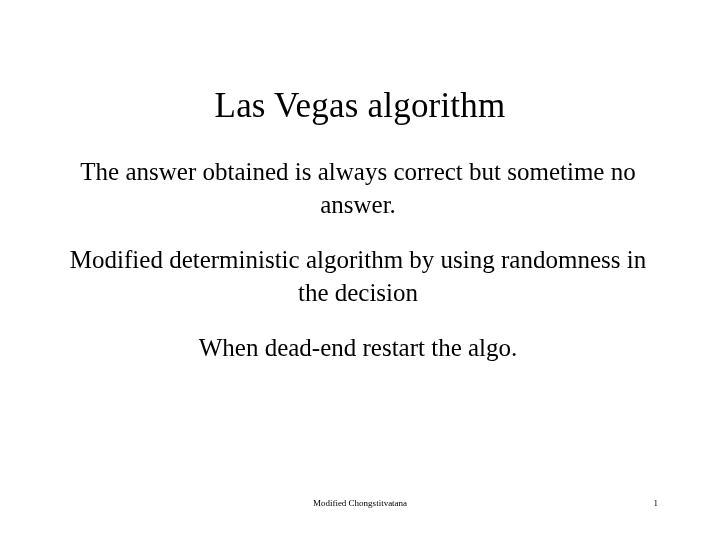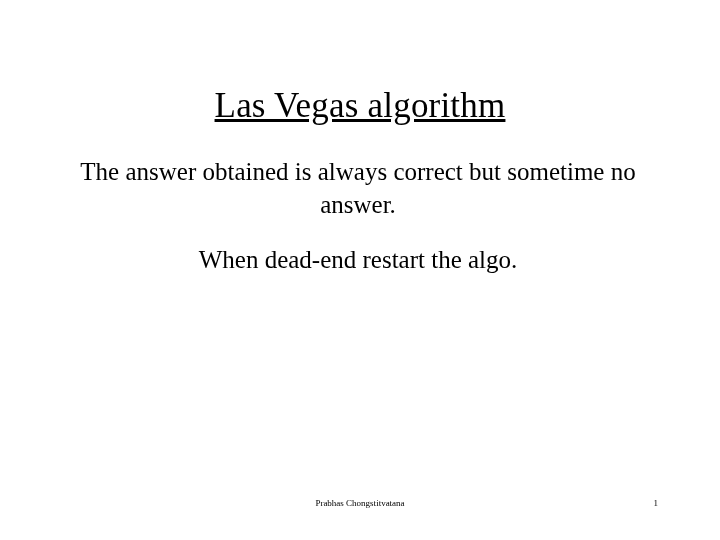--- a/index.html
+++ b/index.html
@@ -24,21 +24,20 @@
     position: absolute;
     top: 62px;
     left: 0;
     width: 720px;
     text-align: center;
     font-size: 35px;
     line-height: 42px;
     font-family: "Liberation Serif", serif;
     font-weight: normal;
     letter-spacing: 0.2px;
-    text-decoration: underline;
   }
   .body-block {
     position: absolute;
     top: 155px;
     left: 58px;
     width: 600px;
   }
   .body-para {
     font-size: 25px;
     line-height: 33px;
@@ -70,20 +69,21 @@
 </style>
 </head>
 <body>
 
 <div class="slide">
 
   <h1 class="slide-title">Las Vegas algorithm</h1>
 
   <div class="body-block">
     <p class="body-para">The answer obtained is always correct but sometime no answer.</p>
+    <p class="body-para">Modified deterministic algorithm by using randomness in the decision</p>
     <p class="body-para">When dead-end restart the algo.</p>
   </div>
 
-  <div class="footer-author">Prabhas Chongstitvatana</div>
+  <div class="footer-author">Modified Chongstitvatana</div>
 
   <div class="footer-page">1</div>
 
 </div>
 
 </body></html>

